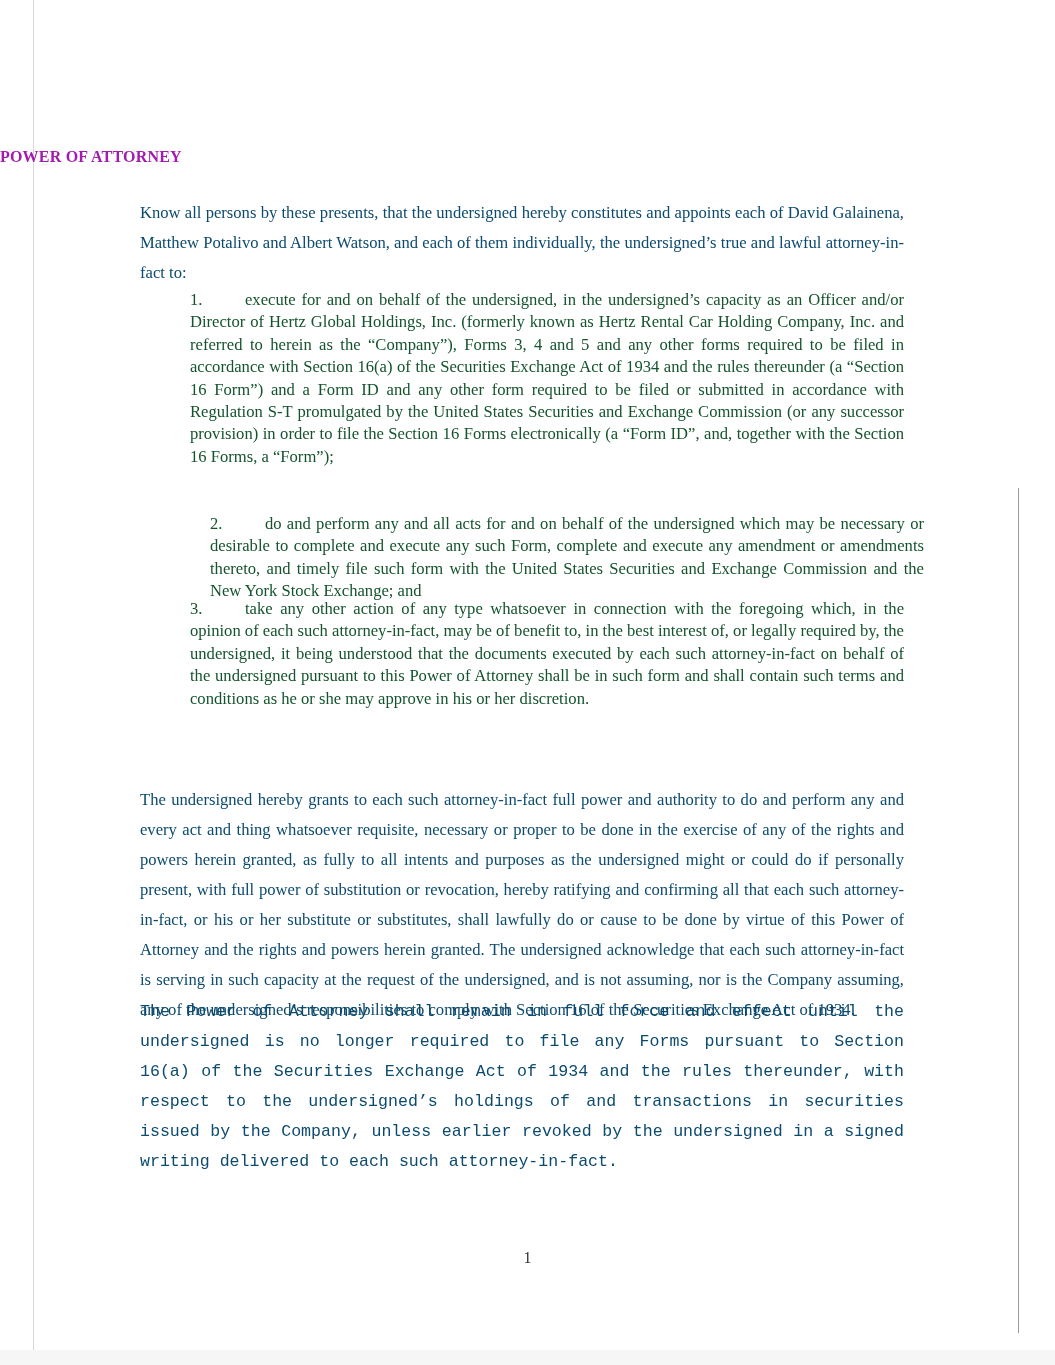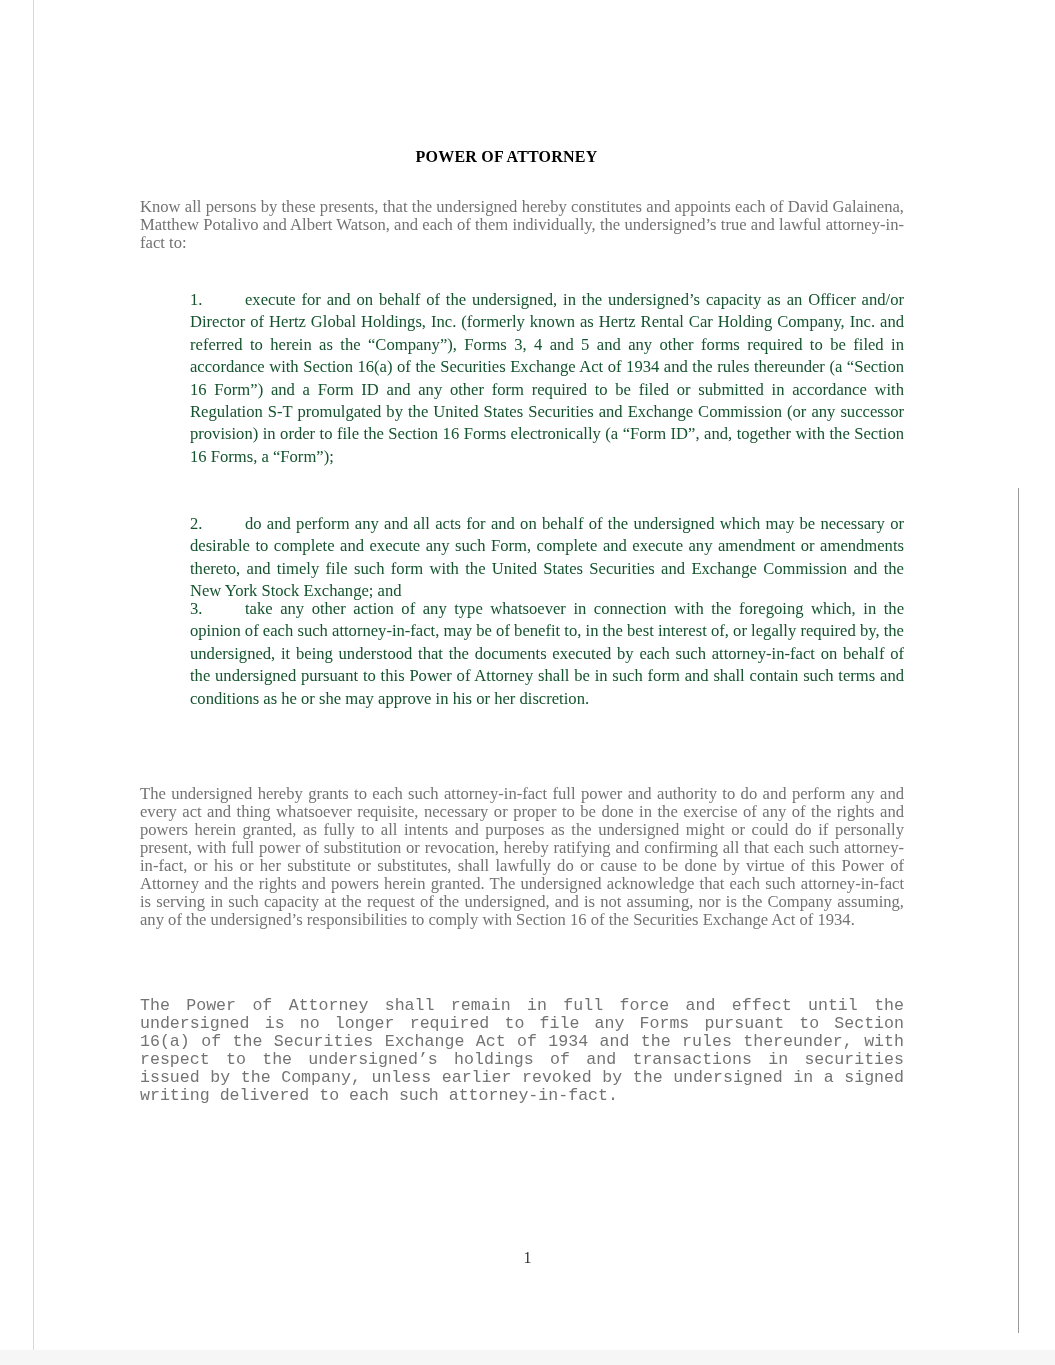--- a/index.html
+++ b/index.html
@@ -37,49 +37,48 @@
       top: 1350px;
       width: 1055px;
       height: 15px;
       background: #f6f6f6;
     }
     .doc-title {
       position: absolute;
       left: 0;
       top: 148px;
       width: 1013px;
-      text-align: center;
       font-weight: bold;
       font-size: 16px;
       letter-spacing: 0.2px;
-      color: #000000;
+      color: #a21caf;
     }
     .para {
       position: absolute;
       font-size: 16.6px;
-      line-height: 18px;
+      line-height: 30px;
       text-align: justify;
-      color: #737373;
+      color: #0c4a6e;
     }
     .p-intro {
       left: 140px;
       top: 198px;
       width: 764px;
     }
     .item {
       position: absolute;
       left: 190px;
       width: 714px;
       font-size: 16.6px;
       line-height: 22.4px;
       text-align: justify;
       color: #14532d;
     }
     .item-1 { top: 289px; }
-    .item-2 { top: 513px; }
+    .item-2 { top: 513px; margin-left: 20px; }
     .item-3 { top: 598px; }
     .item-num {
       display: inline-block;
       width: 55px;
     }
     .p-grant {
       left: 140px;
       top: 785px;
       width: 764px;
     }

